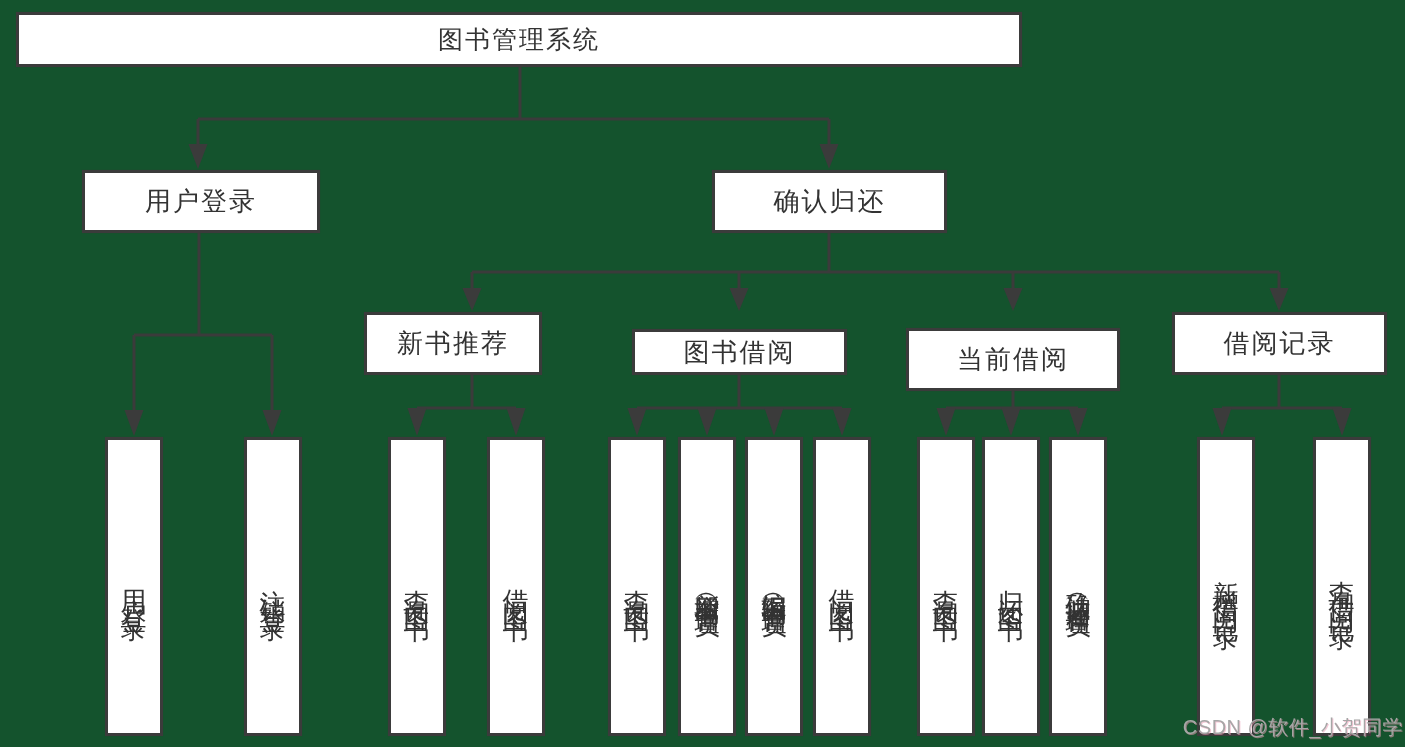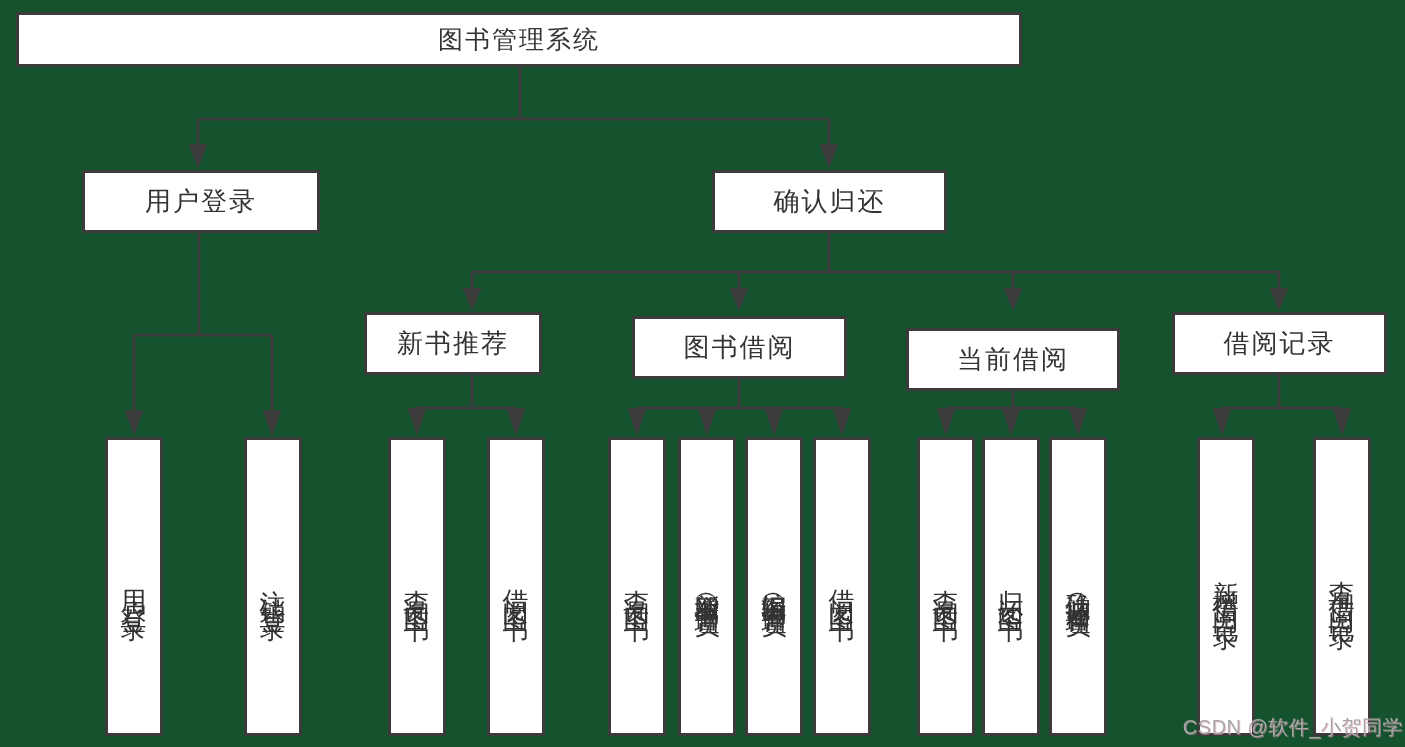--- a/index.html
+++ b/index.html
@@ -123,21 +123,21 @@
   <div class="box h" style="left:82px; top:170px; width:238px; height:63px;">
     <span>用户登录</span>
   </div>
   <div class="box h" style="left:712px; top:170px; width:235px; height:63px;">
     <span>确认归还</span>
   </div>
 
   <div class="box h" style="left:364px; top:312px; width:178px; height:63px;">
     <span>新书推荐</span>
   </div>
-  <div class="box h" style="left:632px; top:316px; width:215px; height:63px;">
+  <div class="box h" style="left:632px; top:329px; width:215px; height:46px;">
     <span>图书借阅</span>
   </div>
   <div class="box h" style="left:906px; top:312px; width:214px; height:63px;margin-top:16px;">
     <span>当前借阅</span>
   </div>
   <div class="box h" style="left:1172px; top:312px; width:215px; height:63px;">
     <span>借阅记录</span>
   </div>
 
   <div class="box v" style="left:105px; top:437px; width:58px; height:299px;">

